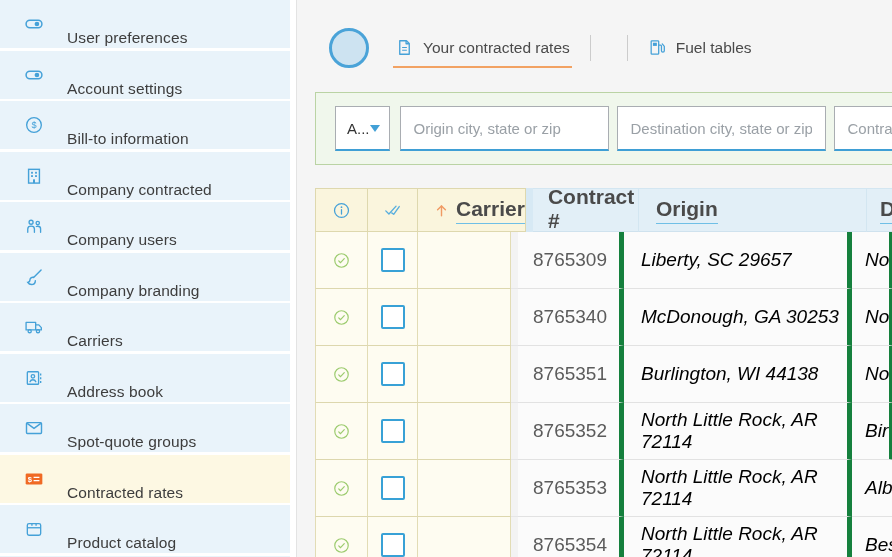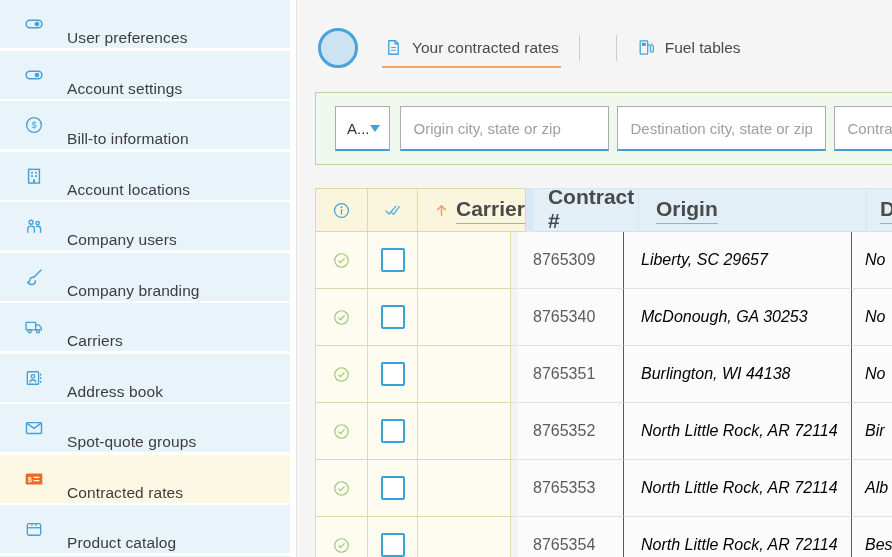--- a/index.html
+++ b/index.html
@@ -22,21 +22,21 @@
   .side-item .sicon svg{width:20px;height:20px;}
   .slabel{margin-left:23px;font-size:15.5px;color:#3d3d3d;letter-spacing:.1px;margin-top:28px;}
   .side-partial{height:10px;background:#e9f3fa;}
   
   .main{
     position:absolute;left:290px;top:0;right:0;bottom:0;background:#f5f5f5;
     border-left:6px solid #ffffff;box-sizing:border-box;
   }
   .main-divider{position:absolute;left:0;top:0;bottom:0;width:1px;background:#e3e3e3;}
   
-  .hdr-row{position:absolute;left:22px;top:28px;height:40px;display:flex;align-items:center;}
+  .hdr-row{position:absolute;left:33px;top:28px;height:40px;display:flex;align-items:center;}
   .avatar{
     width:34px;height:34px;border-radius:50%;background:#cde3f1;
     border:3px solid #4aa3d8;box-sizing:content-box;margin-right:24px;cursor:pointer;
   }
   .tab{display:flex;align-items:center;font-size:15.5px;color:#4a4a4a;cursor:pointer;
        padding:8px 2px 9px 2px;position:relative;}
   .tab .ticon{width:19px;height:19px;color:#45a1d8;margin-right:9px;display:flex;}
   .tab .ticon svg{width:19px;height:19px;}
   .tab.active:after{
     content:"";position:absolute;left:0;right:0;bottom:-2px;height:2px;background:#f2a263;
@@ -76,21 +76,21 @@
   .c-dest{flex:1 1 auto;padding-left:13px;}
   .pin-div{flex:0 0 7px;}
   .thead{height:44px;}
   .thead .y{background:#faf5dd;border:1px solid #ded8ae;border-left:none;}
   .thead .y.first{border-left:1px solid #ded8ae;}
   .thead .b{background:#e2eff7;border-top:1px solid #d3e6f1;border-bottom:1px solid #cfe2ee;border-right:1px solid #d3e6f1;}
   .thead .pin-div{background:#d7e9f4;}
   .trow{height:57px;}
   .trow .y{background:#fefcf1;border-right:1px solid #e2dcb5;border-bottom:1px solid #ddd7ae;}
   .trow .y.first{border-left:1px solid #e2dcb5;}
-  .trow .w{background:#fbfbfb;border-right:1px solid #15803d;border-bottom:1px solid #e2e2e2;font-size:16px;}
+  .trow .w{background:#fbfbfb;border-right:5px solid #15803d;border-bottom:1px solid #e2e2e2;font-size:19px;}
   .trow .pin-div{background:#f3f3f3;border-bottom:1px solid #e6e6e6;}
   .hlabel{font-size:21px;font-weight:600;color:#4a4a4a;border-bottom:1.5px solid #6fbfe6;padding-bottom:2px;}
   .sort-ic{width:17px;height:17px;margin-right:6px;display:flex;}
   .cell-contract{color:#5b5b5b;}
   .cell-origin,.cell-dest{color:#000000;font-style:italic;}
   .icn18{width:19px;height:19px;display:flex;}
   .cbox{width:20px;height:20px;background:#ffffff;border:2.5px solid #38a1d6;border-radius:2px;cursor:pointer;}
   .rowok{width:19px;height:19px;display:flex;color:#9ccb6e;}
 </style>
 </head>
@@ -132,21 +132,21 @@
     <span class="sicon">
       <svg viewBox="0 0 24 24">
           <rect x="5.5" y="4" width="13" height="16.5" fill="none" stroke="currentColor" stroke-width="1.7"></rect>
           <rect x="8.5" y="7" width="2.2" height="2.2" fill="currentColor"></rect>
           <rect x="13.3" y="7" width="2.2" height="2.2" fill="currentColor"></rect>
           <rect x="8.5" y="11" width="2.2" height="2.2" fill="currentColor"></rect>
           <rect x="13.3" y="11" width="2.2" height="2.2" fill="currentColor"></rect>
           <rect x="10.8" y="16" width="2.4" height="4.5" fill="currentColor"></rect>
         </svg>
     </span>
-    <span class="slabel">Account locations</span>
+    <span class="slabel">Company contracted</span>
   </div>
 
   <div class="side-item">
     <span class="sicon">
       <svg viewBox="0 0 24 24" fill="none" stroke="currentColor" stroke-width="1.6" stroke-linecap="round">
           <circle cx="8.5" cy="7.5" r="2.4"></circle>
           <path d="M4.5 19.5v-4c0-2 1.8-3.3 4-3.3s4 1.3 4 3.3v4"></path>
           <circle cx="16.5" cy="8.5" r="2"></circle>
           <path d="M14.8 12.6c.5-.2 1.1-.3 1.7-.3 1.9 0 3.4 1.2 3.4 3v4.2"></path>
         </svg>

